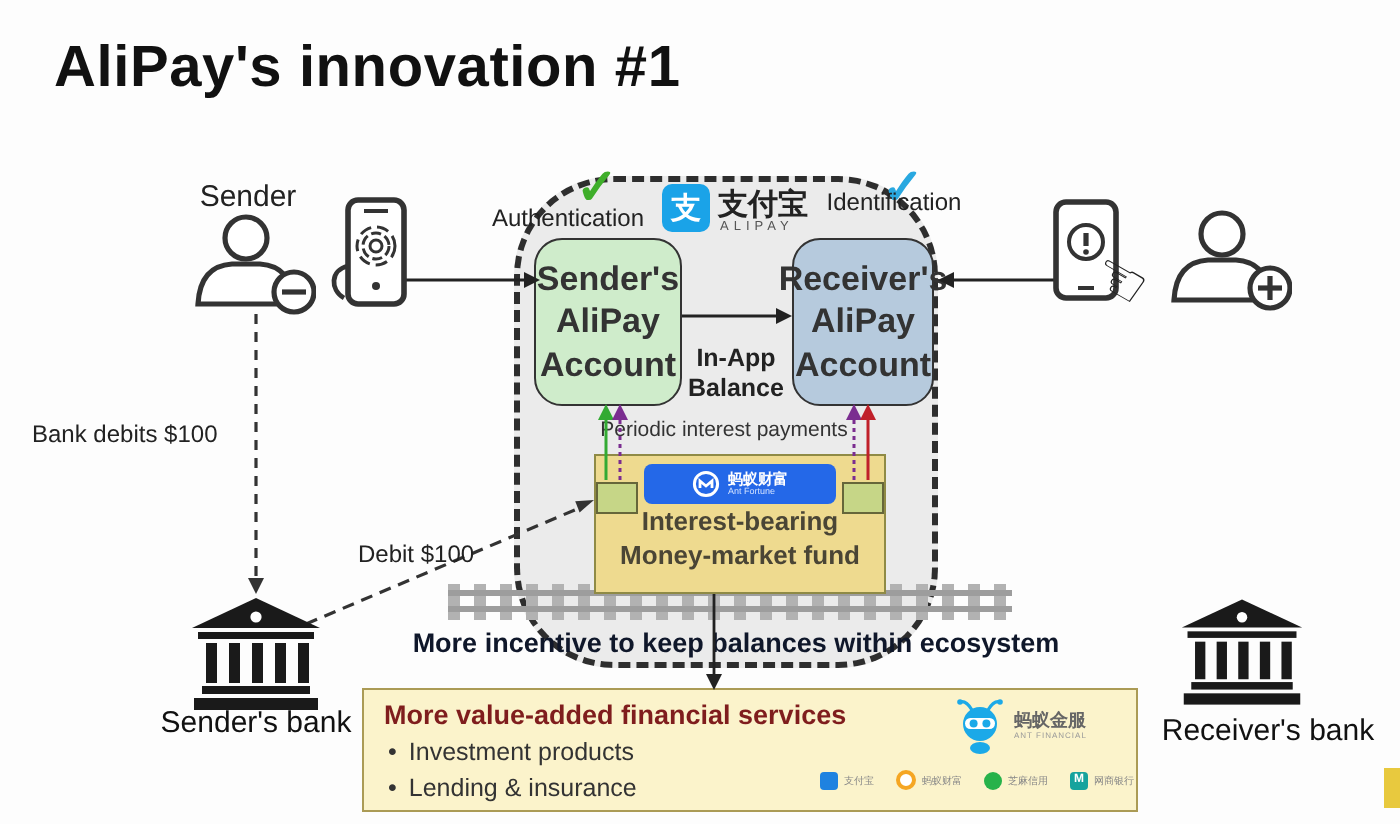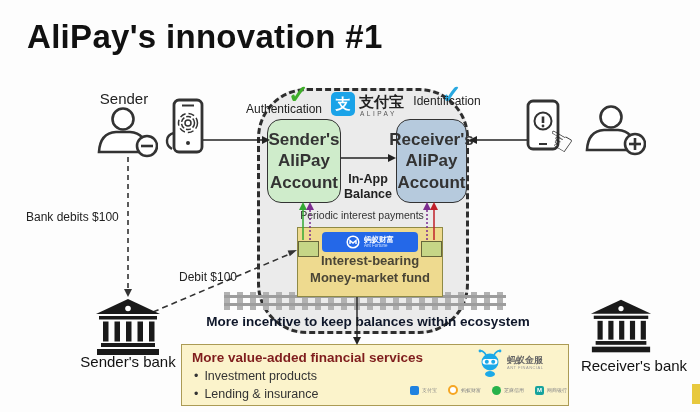--- a/index.html
+++ b/index.html
@@ -1,19 +1,19 @@
 <!DOCTYPE html>
 <html><head>
 <meta charset="utf-8">
 <style>
   html,body{margin:0;padding:0;}
   body{font-family:"Liberation Sans",sans-serif;background:#fff;}
   .stage{position:relative;width:700px;height:412px;background:#fdfdfd;overflow:hidden;}
   .abs{position:absolute;}
-  .title{left:27px;top:18px;font-size:33px;font-weight:800;color:#111;letter-spacing:.3px;z-index:5;}
+  .title{left:27px;top:18px;font-size:29px;font-weight:800;color:#111;letter-spacing:.3px;z-index:5;}
   .actor-label{font-size:15px;color:#222;text-align:center;z-index:5;}
   .icon{z-index:5;}
   .check{font-size:25px;font-weight:900;z-index:6;line-height:1;}
   .check.green{color:#3fae2a;}
   .check.blue{color:#29a8e0;}
   .small-label{font-size:12px;color:#222;z-index:6;text-align:center;}
   .alipay-mark{left:331px;top:92px;width:24px;height:24px;border-radius:5px;background:#1aa3e8;
     color:#fff;font-size:15px;font-weight:700;display:flex;align-items:center;justify-content:center;z-index:6;}
   .alipay-cn{left:359px;top:93px;font-size:15px;font-weight:700;color:#222;z-index:6;}
   .alipay-en{left:360px;top:110px;font-size:6.5px;letter-spacing:2.5px;color:#555;z-index:6;}
@@ -128,21 +128,21 @@
       <div class="txt">
         <div class="cn">蚂蚁财富</div>
         <div class="en">Ant Fortune</div>
       </div>
     </div>
     <div class="fund-label">Interest-bearing Money-market fund</div>
   </div>
   <div class="abs minibox" style="left:298px;top:241px;"></div>
   <div class="abs minibox" style="left:421px;top:241px;"></div>
 
-  <div class="abs flow-label" style="left:16px;top:210px;margin-left:10px;">Bank debits $100</div>
+  <div class="abs flow-label" style="left:16px;top:210px;">Bank debits $100</div>
   <div class="abs flow-label" style="left:179px;top:270px;">Debit $100</div>
 
   <svg class="abs icon" style="left:95px;top:299px;" width="66" height="56" viewBox="0 0 66 56">
     <polygon points="33,0 1,15 65,15" fill="#1a1a1a"></polygon>
     <circle cx="33" cy="9.5" r="2.8" fill="#fff"></circle>
     <rect x="4" y="17" width="58" height="3.5" fill="#1a1a1a"></rect>
     <rect x="8" y="22.5" width="5.5" height="20" fill="#1a1a1a"></rect>
     <rect x="19.5" y="22.5" width="5.5" height="20" fill="#1a1a1a"></rect>
     <rect x="31" y="22.5" width="5.5" height="20" fill="#1a1a1a"></rect>
     <rect x="42.5" y="22.5" width="5.5" height="20" fill="#1a1a1a"></rect>

